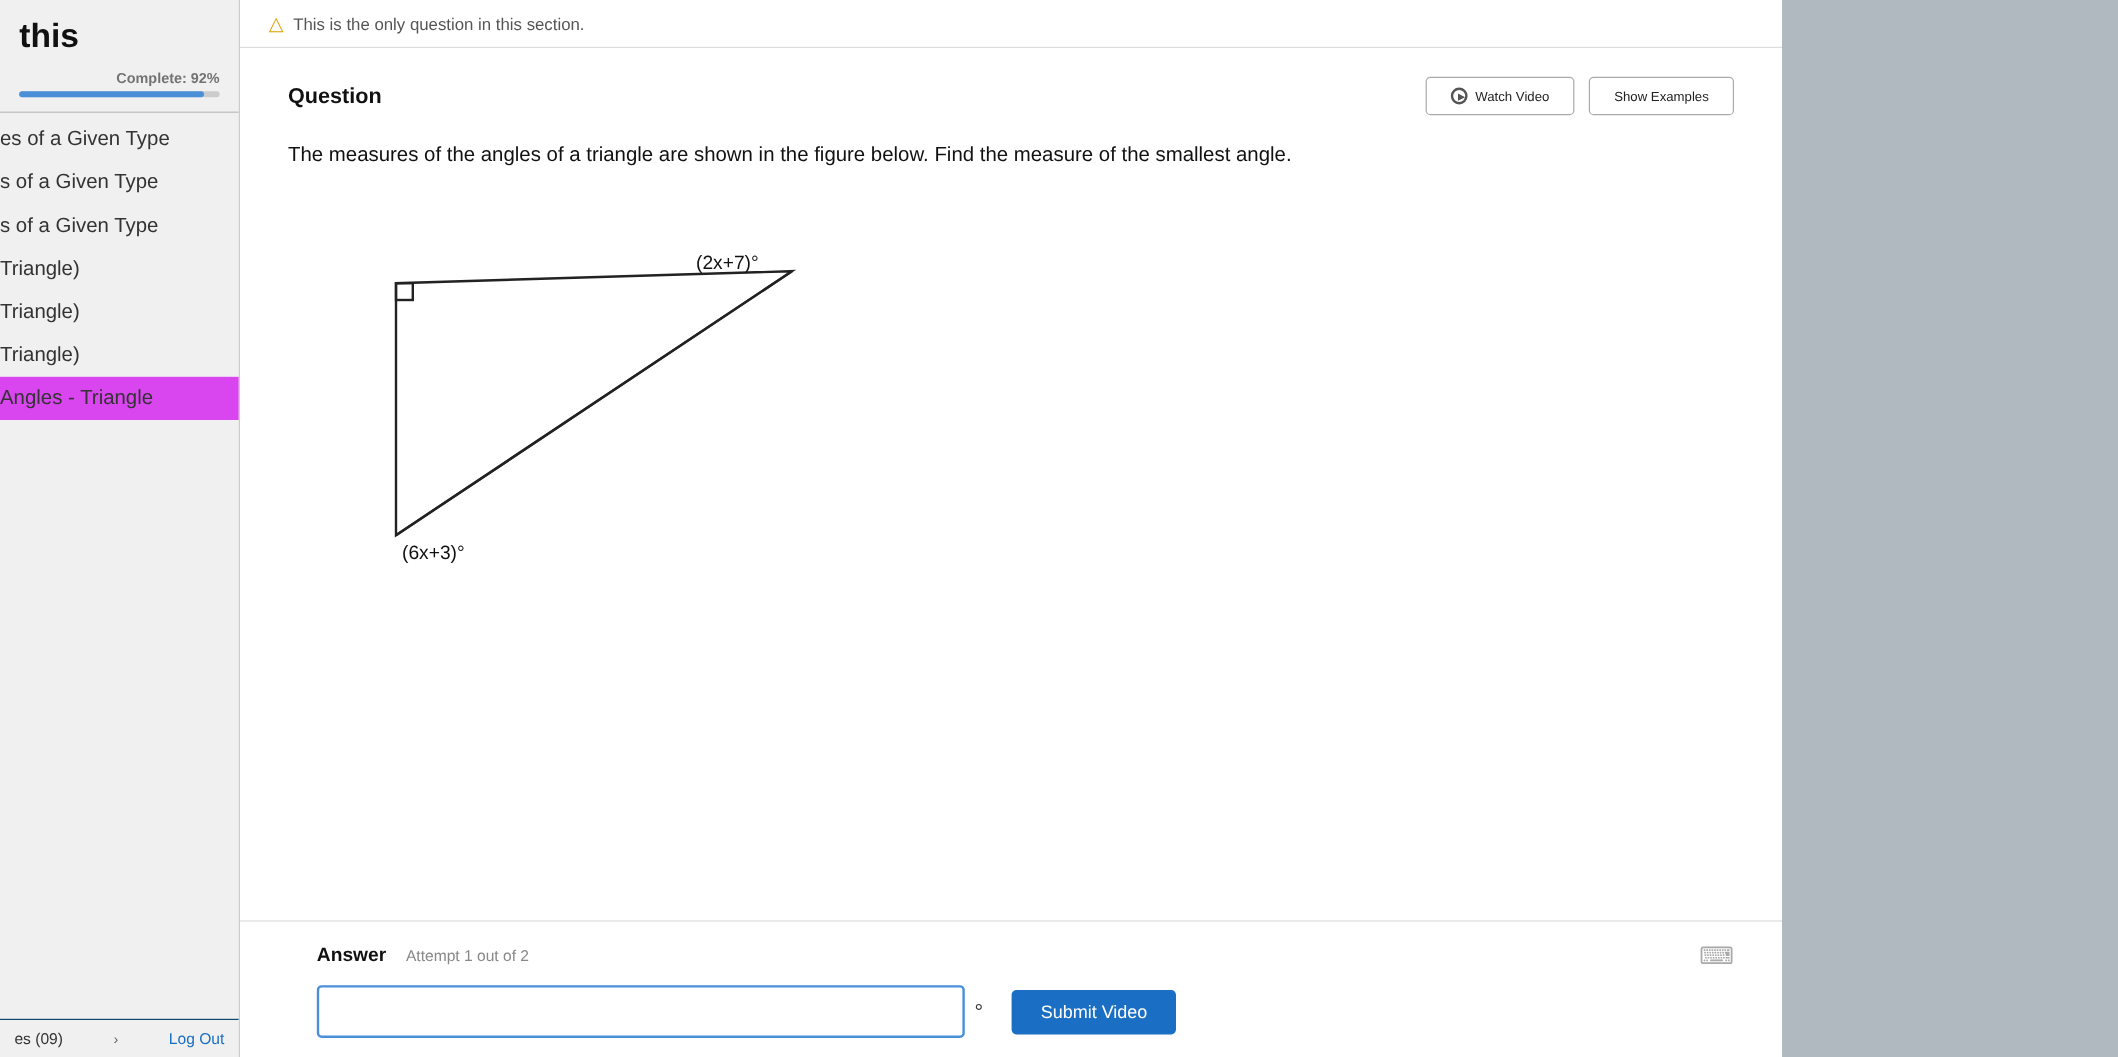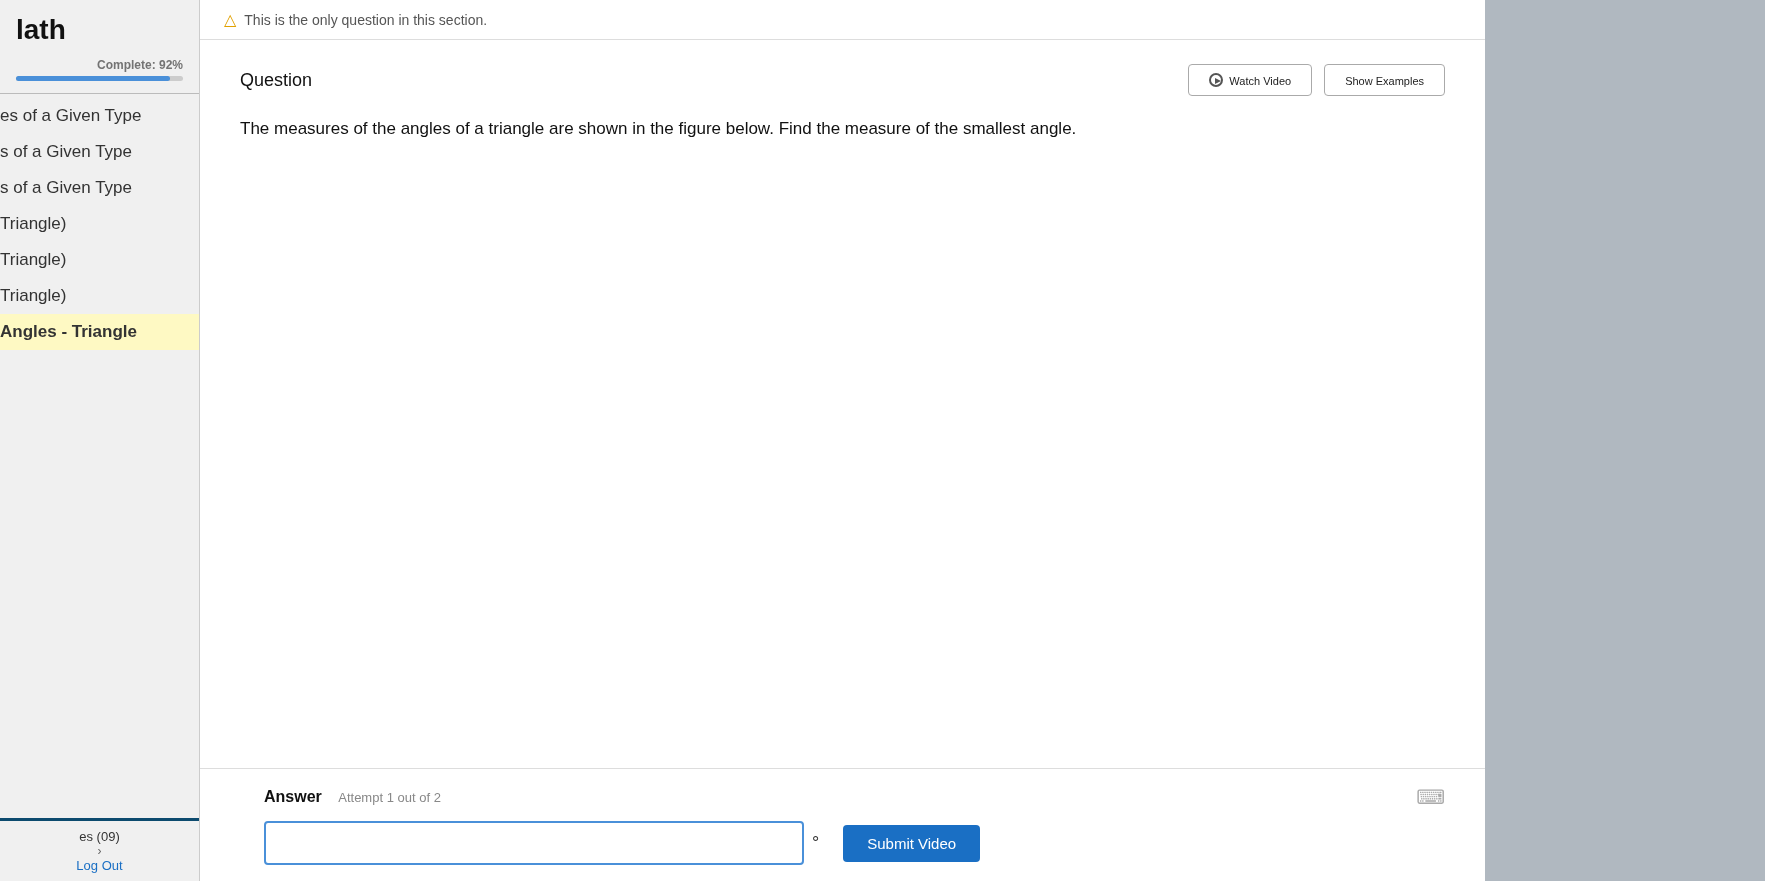--- a/index.html
+++ b/index.html
@@ -81,32 +81,31 @@
     }
 
     .sidebar-item {
       padding: 8px 0;
       font-size: 17px;
       color: #333;
       cursor: pointer;
     }
 
     .sidebar-item.active {
-      background: #fef9c3;
-      font-weight: bold;
+      background: #d946ef;
+      font-weight: normal;
     }
 
     .sidebar-bottom {
       margin-top: auto;
       padding: 8px 12px;
       display: flex;
       justify-content: space-between;
       align-items: center;
-      border-top: 3px solid #0c4a6e;
-      flex-direction: column;
+      border-top: 1px solid #0c4a6e;
     }
 
     .sidebar-bottom-left {
       font-size: 13px;
       color: #333;
     }
 
     .sidebar-logout {
       font-size: 13px;
       color: #1a6fc4;
@@ -156,21 +155,21 @@
 
     .question-header {
       display: flex;
       align-items: center;
       justify-content: space-between;
       margin-bottom: 20px;
     }
 
     .question-label {
       font-size: 18px;
-      font-weight: normal;
+      font-weight: bold;
       color: #111;
     }
 
     .header-buttons {
       display: flex;
       gap: 12px;
     }
 
     .header-btn {
       padding: 8px 20px;
@@ -293,21 +292,21 @@
       width: 280px;
       min-width: 280px;
       background: #b0b8c0;
       height: 881px;
     }
   </style>
 </head>
 <body>
 
 <div class="sidebar">
-  <div class="sidebar-title">lath</div>
+  <div class="sidebar-title">this</div>
 
 
   <div class="sidebar-complete-row">
     <span class="sidebar-complete-label">Complete: 92%</span>
   </div>
   <div class="sidebar-progress-bar">
     <div class="sidebar-progress-fill"></div>
   </div>
 
   <hr class="sidebar-divider">
@@ -345,20 +344,34 @@
           <span>Watch Video</span>
         </button>
         <button class="header-btn">
           <span>Show Examples</span>
         </button>
       </div>
     </div>
 
     <div class="question-text">The measures of the angles of a triangle are shown in the figure below. Find the measure of the smallest angle.</div>
 
+    <div class="figure-container">
+      <svg class="triangle-svg" viewBox="0 0 500 320">
+
+        <polygon points="90,280 90,70 420,60" fill="none" stroke="#222" stroke-width="2"></polygon>
+
+        <line x1="90" y1="280" x2="420" y2="60" stroke="#222" stroke-width="2"></line>
+
+        <rect x="90" y="70" width="14" height="14" fill="none" stroke="#222" stroke-width="2"></rect>
+
+        <text x="340" y="58" font-size="16" font-family="Arial" fill="#111">(2x+7)°</text>
+
+        <text x="95" y="300" font-size="16" font-family="Arial" fill="#111">(6x+3)°</text>
+      </svg>
+    </div>
   </div>
 
   <div class="answer-section">
     <div class="answer-header">
       <div>
         <span class="answer-label">Answer</span>
         <span class="attempt-label">Attempt 1 out of 2</span>
       </div>
       <span class="keyboard-icon">⌨</span>
     </div>

